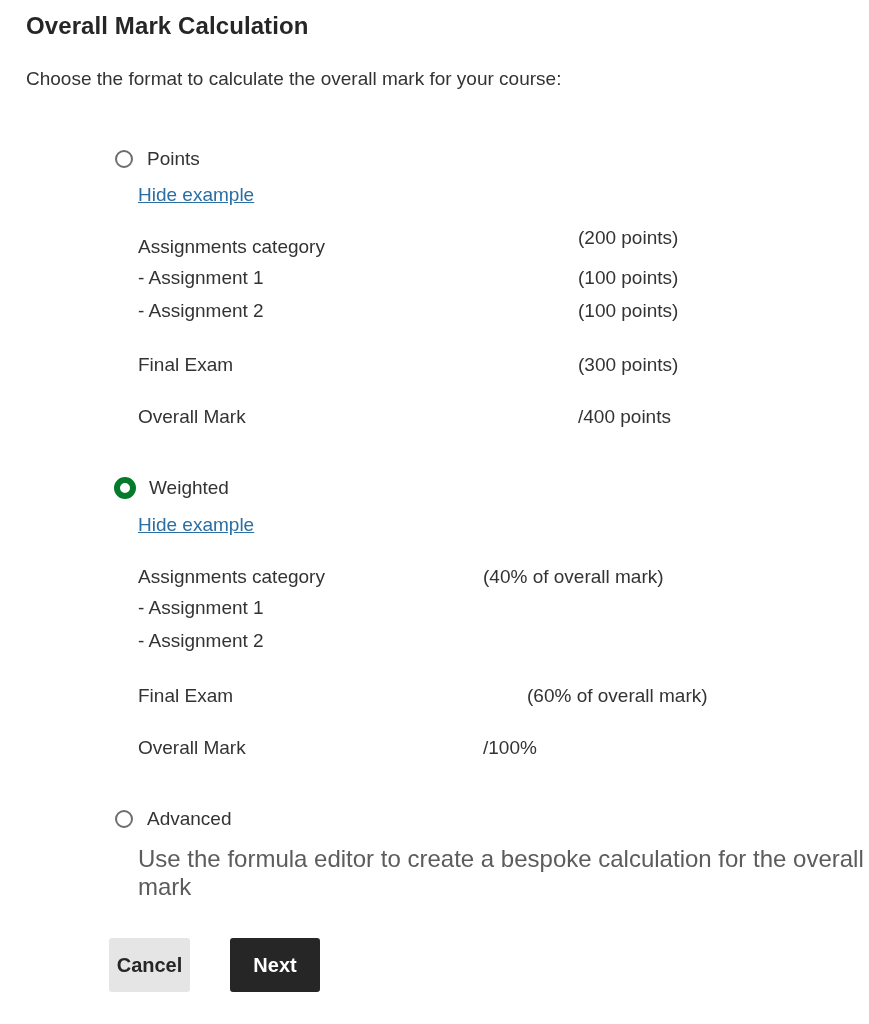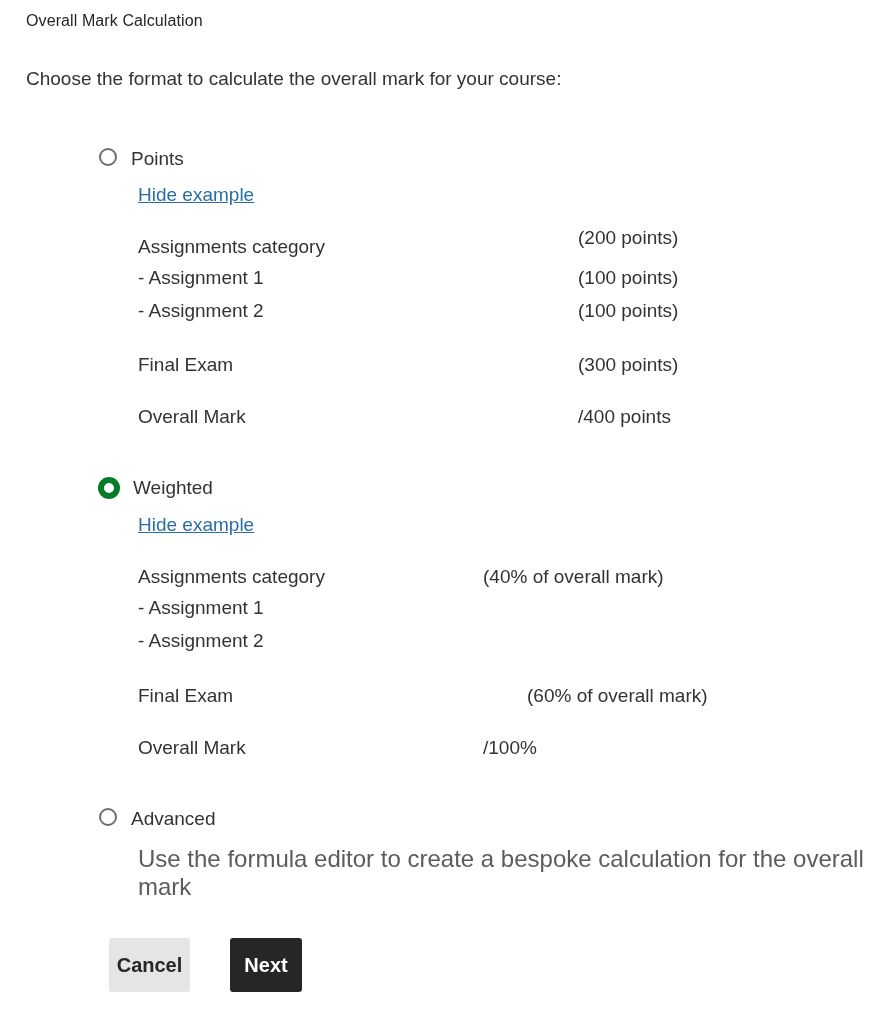--- a/index.html
+++ b/index.html
@@ -1,28 +1,28 @@
 <!DOCTYPE html>
 <html><head>
 <meta charset="utf-8">
 <style>
   html, body { margin: 0; padding: 0; background: #ffffff; }
   body { width: 869px; height: 1024px; position: relative; font-family: "Liberation Sans", "DejaVu Sans", sans-serif; color: #262626; overflow: hidden; }
-  .title { position: absolute; left: 26px; top: 12px; font-size: 16px; font-weight: 400; color: #262626; letter-spacing: 0.1px; }
+  .title { position: absolute; left: 26px; top: 12px; font-size: 24px; font-weight: 700; color: #262626; letter-spacing: 0.1px; }
   .subtitle { position: absolute; left: 26px; top: 68px; font-size: 19px; color: #333; }
-  .radio-row { position: absolute; left: 99px; display: flex; }
+  .radio-row { position: absolute; left: 115px; display: flex; align-items: center; }
   .radio { width: 18px; height: 18px; border-radius: 50%; border: 2px solid #6e6e6e; box-sizing: border-box; background: #fff; margin-right: 14px; flex: none; }
   .radio.checked { border: 6px solid #037b2a; background: #fff; width: 22px; height: 22px; margin-left: -1px; margin-right: 13px; }
   .radio-label { font-size: 19px; color: #333; }
   .link { position: absolute; left: 138px; font-size: 19px; color: #2a6ea3; text-decoration: underline; cursor: pointer; text-align: center; }
   .ex { position: absolute; font-size: 19px; color: #333; white-space: nowrap; }
   .desc { position: absolute; left: 138px; top: 845px; font-size: 24px; color: #5c5c5c; }
   .btn { position: absolute; top: 938px; height: 54px; border-radius: 3px; font-size: 20px; font-weight: 600; display: flex; align-items: center; justify-content: center; cursor: pointer; box-sizing: border-box; }
   .btn-cancel { left: 109px; width: 81px; background: #e5e5e5; color: #262626; }
-  .btn-next { left: 230px; width: 72px; background: #262626; color: #ffffff; }
+  .btn-next { left: 230px; width: 90px; background: #262626; color: #ffffff; }
 </style>
 </head>
 <body>
 
 <div class="title">Overall Mark Calculation</div>
 <div class="subtitle">Choose the format to calculate the overall mark for your course:</div>
 
 <div class="radio-row" style="top:148px;">
   <span class="radio"></span>
   <span class="radio-label">Points</span>

